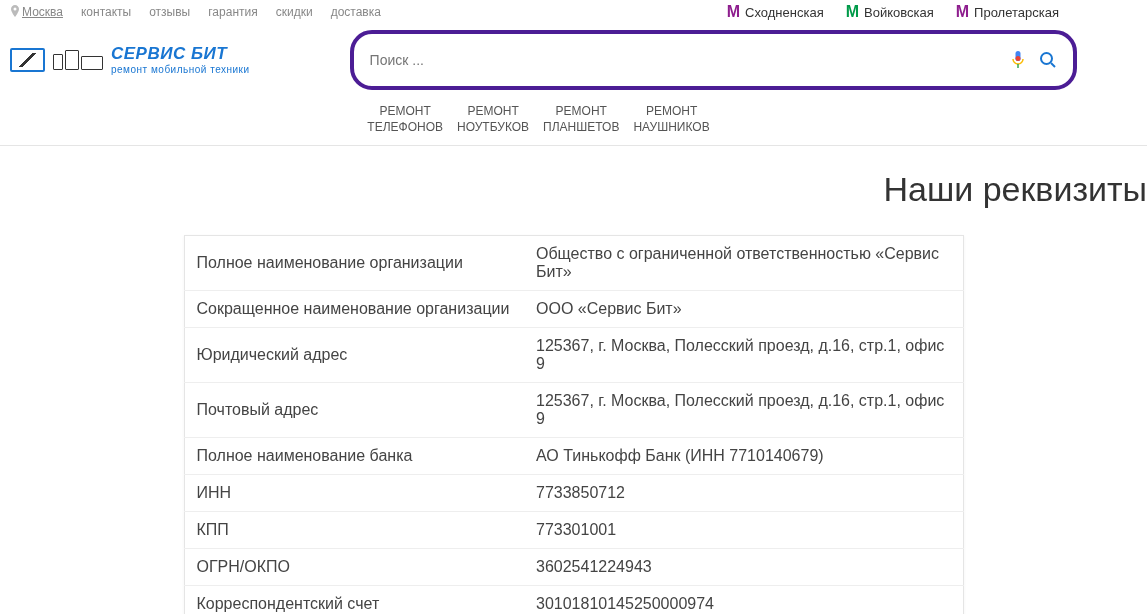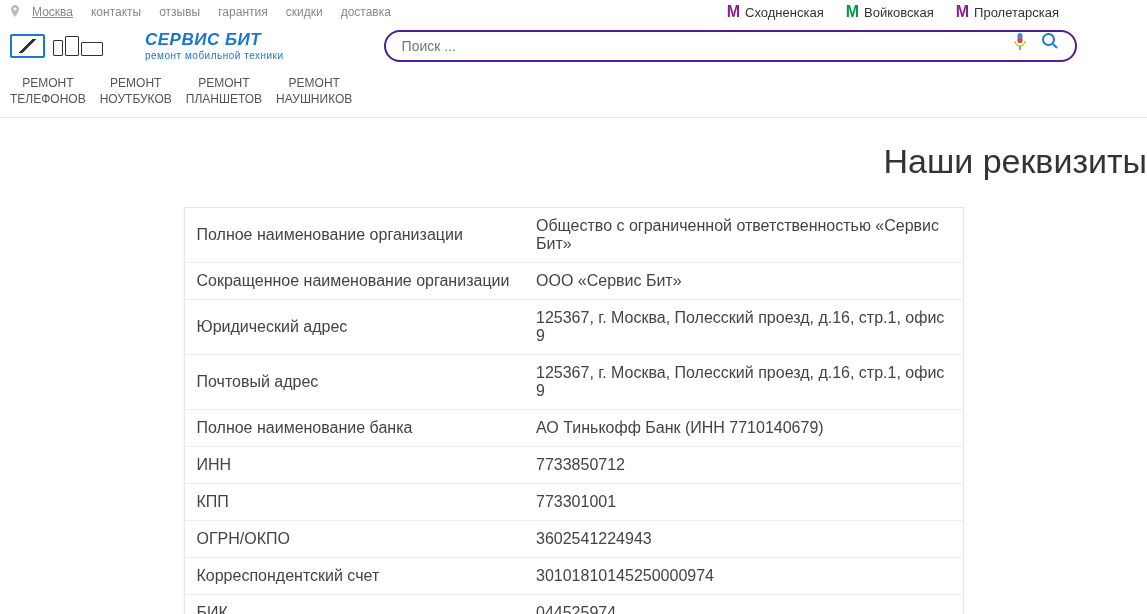--- a/index.html
+++ b/index.html
@@ -1,48 +1,48 @@
 <!DOCTYPE html>
 <html><head>
 <meta charset="utf-8">
 <style>
   * { box-sizing: border-box; margin: 0; padding: 0; }
   body { font-family: Arial, Helvetica, sans-serif; color: #333; background: #fff; width: 1147px; }
   
   
   .topbar { display: flex; align-items: center; padding: 4px 10px 6px 10px; gap: 18px; font-size: 12px; color: #888; }
-  .topbar .loc { display: flex; align-items: flex-start; gap: 12px; }
+  .topbar .loc { display: flex; align-items: flex-start; gap: 2px; }
   .topbar .loc-text { color: #888; text-decoration: underline; }
   .topbar a { color: #888; text-decoration: none; cursor: pointer; }
   .topbar .spacer { flex: 1; }
   .metro-list { display: flex; gap: 22px; align-items: center; font-size: 13px; color: #333; }
   .metro-item { display: flex; align-items: center; gap: 5px; }
   .metro-icon { font-weight: bold; font-size: 16px; line-height: 1; }
   
   
   .header { display: flex; align-items: center; padding: 4px 10px 4px 10px; gap: 20px; }
   .logo-block { display: flex; align-items: center; gap: 8px; }
   .logo-box { width: 35px; height: 24px; border: 2px solid #1976d2; border-radius: 2px; position: relative; background: #fff; }
   .logo-box::before { content: ""; position: absolute; top: 3px; left: 3px; right: 3px; bottom: 3px; background: linear-gradient(135deg, transparent 45%, #333 45%, #333 55%, transparent 55%); }
   .device-row { display: flex; align-items: flex-end; gap: 2px; }
   .dev { background: #fff; border: 1.5px solid #333; }
   .dev.a { width: 10px; height: 16px; border-radius: 1px; }
   .dev.b { width: 14px; height: 20px; border-radius: 1px; }
   .dev.c { width: 22px; height: 14px; border-radius: 1px; }
-  .brand-text { line-height: 1.1; margin-left: 34px; }
+  .brand-text { line-height: 1.1; }
   .brand-text .line1 { color: #1976d2; font-weight: bold; font-size: 17px; font-style: italic; letter-spacing: 0.5px; }
   .brand-text .line2 { color: #1976d2; font-size: 10px; letter-spacing: 0.5px; }
   
-  .search-wrap { flex: 1; display: flex; border: 2px solid #4c1d95; border-radius: 22px; padding: 0 16px; height: 32px; margin-left: 80px; margin-right: 60px; }
+  .search-wrap { flex: 1; display: flex; align-items: center; border: 4px solid #4c1d95; border-radius: 22px; padding: 0 16px; height: 60px; margin-left: 80px; margin-right: 60px; }
   .search-wrap input { flex: 1; border: none; outline: none; font-size: 14px; color: #888; background: transparent; }
   .search-wrap .mic { width: 14px; height: 20px; margin-right: 14px; cursor: pointer; }
   .search-wrap .mag { width: 18px; height: 18px; cursor: pointer; }
   
   
-  .nav { display: flex; justify-content: flex-start; gap: 14px; padding: 10px 80px 10px 10px; font-size: 12px; color: #555; border-bottom: 1px solid #e5e5e5; }
+  .nav { display: flex; justify-content: center; gap: 14px; padding: 10px 80px 10px 10px; font-size: 12px; color: #555; border-bottom: 1px solid #e5e5e5; }
   .nav-item { text-align: center; line-height: 1.3; cursor: pointer; }
   
   
   h1.page-title { text-align: right; font-size: 34px; font-weight: 400; color: #333; margin: 24px 0 26px 0; }
   
   
   .req-table { width: 780px; margin: 0 auto; border: 1px solid #e5e5e5; border-collapse: collapse; font-size: 16px; color: #444; box-shadow: 0 1px 3px rgba(0,0,0,0.05); }
   .req-table tr { border-bottom: 1px solid #eee; }
   .req-table tr:last-child { border-bottom: none; }
   .req-table td { padding: 9px 12px; vertical-align: middle; }

